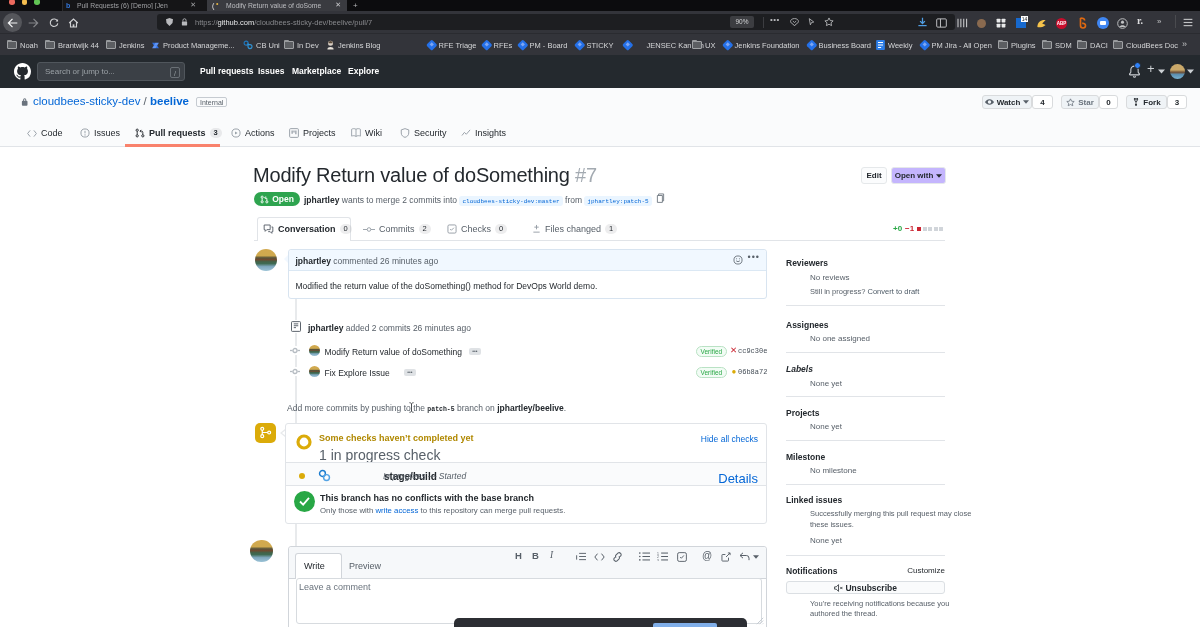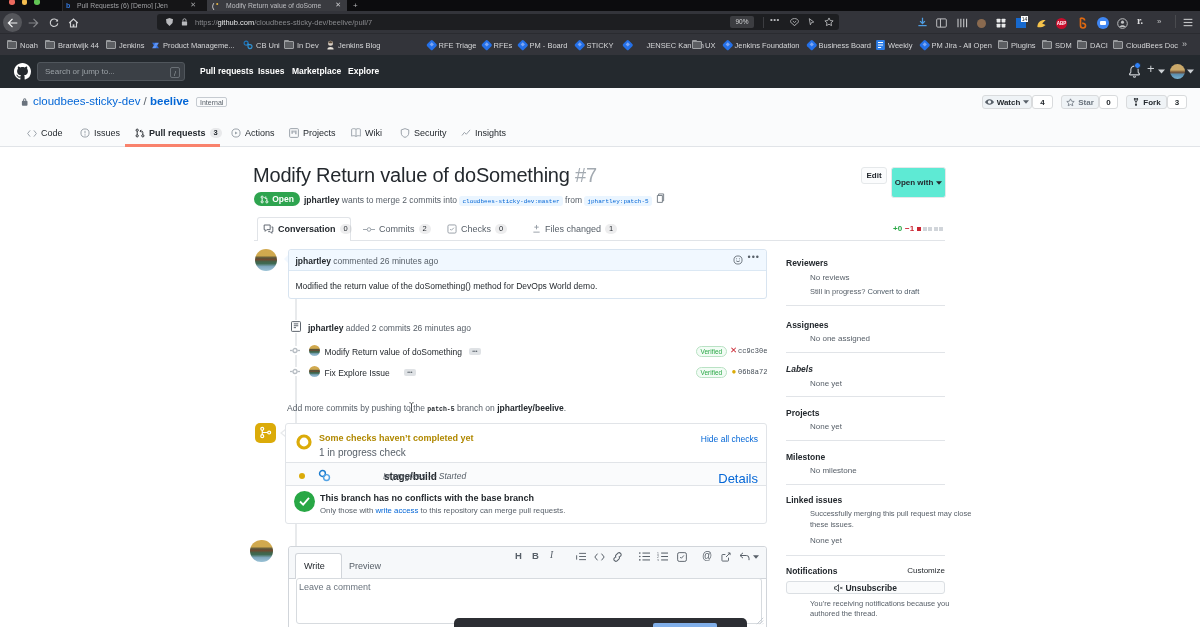--- a/index.html
+++ b/index.html
@@ -7,21 +7,21 @@
 body { font-family:"Liberation Sans", sans-serif; position:relative; }
 .mono { font-family:"Liberation Mono", monospace; }
 
 
 #tabbar { position:absolute; left:0; top:0; width:1200px; height:11px; background:#0c0c0e; }
 .light { position:absolute; top:-0.7px; width:5.6px; height:5.6px; border-radius:50%; }
 #tab1 { position:absolute; left:62px; top:0; width:145px; height:11px; background:#151517; border-left:1px solid #2a2a2c; }
 #tab2 { position:absolute; left:207px; top:0; width:140px; height:11px; background:#3a3b40; }
 .tabtitle { position:absolute; top:1.6px; font-size:6.8px; color:#bcbdc0; white-space:nowrap; overflow:hidden; }
 #toolbar { position:absolute; left:0; top:11px; width:1200px; height:22px; background:#33343a; }
-#urlbar { position:absolute; left:157px; top:3px; width:682px; height:16px; background:#1d1e21; border-radius:3px; }
+#urlbar { position:absolute; left:157px; top:3px; width:798px; height:16px; background:#1d1e21; border-radius:3px; }
 #bookbar { position:absolute; left:0; top:33px; width:1200px; height:22px; background:#33343a; border-top:1px solid #2a2b30; }
 .bk { position:absolute; top:0; height:22px; display:flex; align-items:center; white-space:nowrap; }
 .bk span { font-size:7.5px; color:#d5d6d8; margin-left:3px; }
 .bk span.folder, .folder { width:10px; height:7.5px; border:1px solid #9fa1a4; border-radius:1px; position:relative; background:#5c5e62; display:inline-block; margin-left:0; }
 .folder:before { content:""; position:absolute; left:-1px; top:-2.4px; width:4.5px; height:1.8px; background:#989a9d; border-radius:1px 1px 0 0; }
 .bk span.diamond, .diamond { width:7.5px; height:7.5px; background:#2470e8; transform:rotate(45deg); border-radius:1.5px; display:inline-block; position:relative; margin-left:1px; }
 .diamond:after { content:""; position:absolute; left:2.4px; top:2.4px; width:2.7px; height:2.7px; background:#7ea6f2; }
 
 
 #ghhead { position:absolute; left:0; top:55px; width:1200px; height:33px; background:#24292e; }
@@ -360,21 +360,21 @@
         <path d="M8 1 L14 3 V8 C14 12 11 14 8 15 5 14 2 12 2 8 V3z" stroke="#959da5" fill="none" stroke-width="1.5"></path>
       </svg>Security</div>
   <div class="tabitem" style="left:461px;"><svg width="10" height="10" viewBox="0 0 16 16">
         <path d="M1.5 12 L5.5 7 L8.5 10 L14.5 3" stroke="#959da5" fill="none" stroke-width="1.5"></path>
       </svg>Insights</div>
   <div style="position:absolute;left:125px;top:56px;width:95px;height:2.5px;background:#f9826c;"></div>
 </div>
 
 <div id="prtitle">Modify Return value of doSomething <span class="num">#7</span></div>
 <div class="btn" style="left:861px;top:167px;width:26px;height:17px;background:#fbfcfd;border-color:#e5e8ea;">Edit</div>
-<div class="btn" style="left:891px;top:167px;width:55px;height:31px;background:#5eead4;border-color:#e5e8ea;text-align:right;">Open with
+<div class="btn" style="left:891px;top:167px;width:55px;height:17px;background:#c4b5fd;border-color:#e5e8ea;text-align:right;">Open with
   <svg width="6" height="4" viewBox="0 0 10 6" style="margin-left:3px;">
       <path d="M0 0 L5 6 L10 0z" fill="#24292e"></path>
     </svg>
 </div>
 <div class="statebadge">
   <svg width="9" height="9" viewBox="0 0 16 16" style="margin-right:3px;">
       <circle cx="3.8" cy="3.8" r="1.9" stroke="#fff" fill="none" stroke-width="1.6"></circle>
       <circle cx="3.8" cy="12.2" r="1.9" stroke="#fff" fill="none" stroke-width="1.6"></circle>
       <circle cx="12.2" cy="12.2" r="1.9" stroke="#fff" fill="none" stroke-width="1.6"></circle>
       <path d="M3.8 5.7 v4.6 M12.2 10.3 V7 a2.2 2.2 0 0 0-2.2-2.2 h-1.2 M10.3 2.6 8.1 4.8 l2.2 2.2" stroke="#fff" fill="none" stroke-width="1.6"></path>
@@ -475,21 +475,21 @@
   </svg>
 <div style="position:absolute;left:280px;top:429px;width:0;height:0;border-top:4px solid transparent;border-bottom:4px solid transparent;border-right:5px solid #e8eaec;"></div>
 <div style="position:absolute;left:281.5px;top:429.5px;width:0;height:0;border-top:3.5px solid transparent;border-bottom:3.5px solid transparent;border-right:4.5px solid #fff;"></div>
 
 <div class="cbox" style="left:285px;top:423px;width:482px;height:100.5px;border:1px solid #e1e4e8;">
   <svg width="16" height="16" viewBox="0 0 16 16" style="position:absolute;left:10px;top:10px;">
       <circle cx="8" cy="8" r="6" stroke="#dbab09" fill="none" stroke-width="3.2"></circle>
     </svg>
   <span style="position:absolute;left:33px;top:9px;font-size:9px;font-weight:bold;color:#b08800;">Some checks haven’t completed yet</span>
   <span style="position:absolute;right:8px;top:10px;font-size:8.5px;color:#0366d6;">Hide all checks</span>
-  <span style="position:absolute;left:33px;top:22.5px;font-size:10px;color:#586069;">1 in progress check</span>
+  <span style="position:absolute;left:33px;top:22.5px;font-size:14px;color:#586069;">1 in progress check</span>
   <div style="position:absolute;left:0;top:38px;width:100%;height:24px;background:#fafbfc;border-top:1px solid #e1e4e8;border-bottom:1px solid #e1e4e8;"></div>
   <span style="position:absolute;left:13px;top:49px;width:6px;height:6px;border-radius:50%;background:#dbab09;"></span>
   <svg width="13" height="13" viewBox="0 0 16 16" style="position:absolute;left:32px;top:45px;">
       <circle cx="5.5" cy="5.5" r="3.6" stroke="#1d7dcf" fill="none" stroke-width="1.8"></circle>
       <circle cx="10.5" cy="10.5" r="3.6" stroke="#54a3e4" fill="none" stroke-width="1.8"></circle>
     </svg>
   <span style="position:absolute;left:50px;top:47px;font-size:10px;color:#24292e;font-weight:bold;margin-left:48px;">stage/build</span>
   <span style="position:absolute;left:97px;top:46.5px;font-size:8.5px;color:#586069;font-style:italic;">In progress — Started</span>
   <span style="position:absolute;right:8px;top:46.5px;font-size:13px;color:#0366d6;">Details</span>
   <div style="position:absolute;left:8px;top:67px;width:21px;height:21px;border-radius:50%;background:#28a745;"></div>

